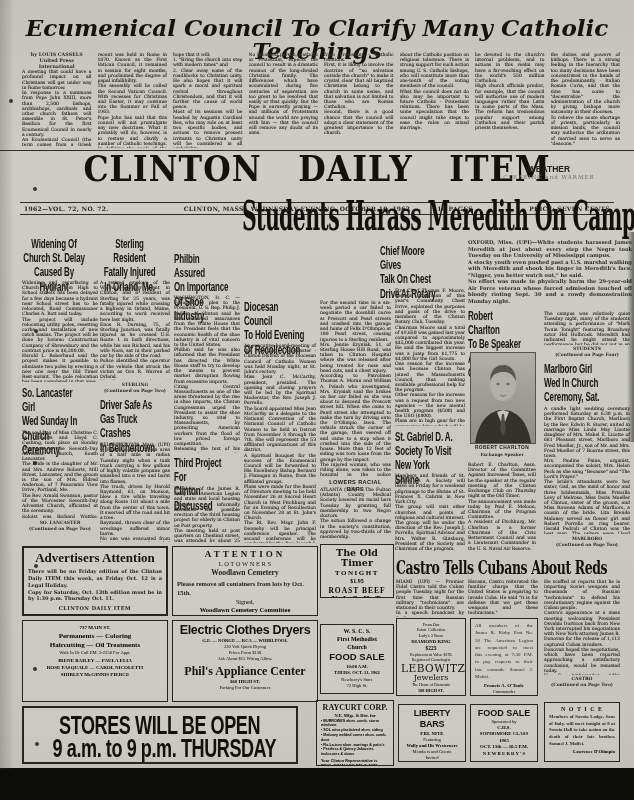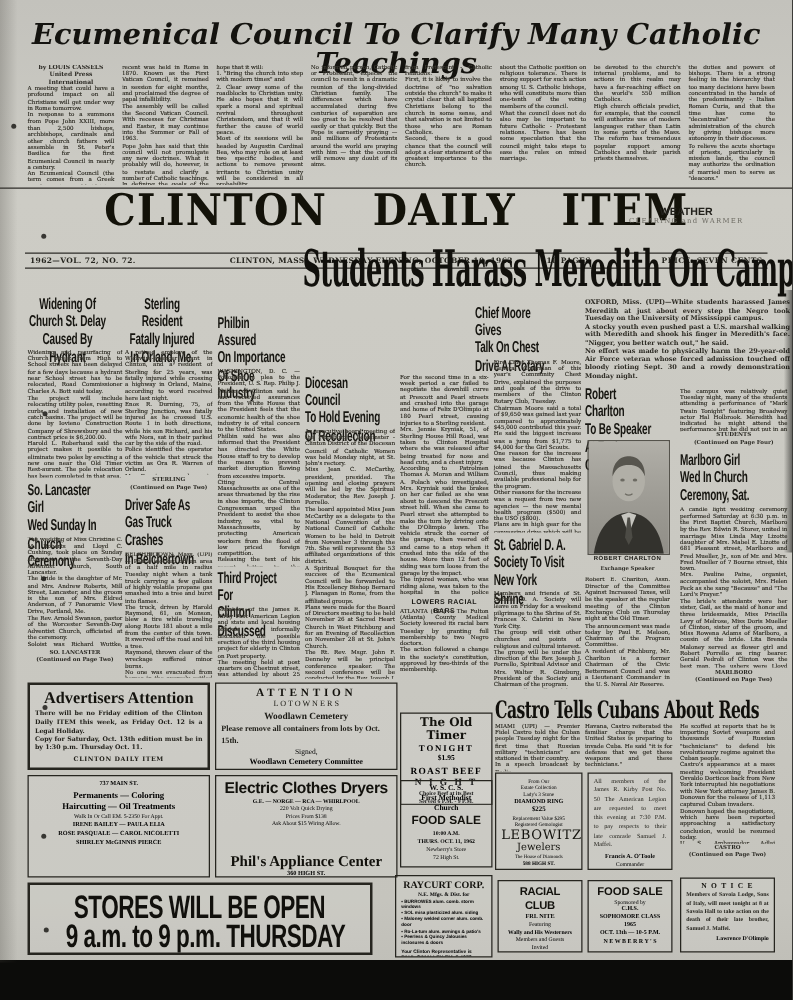--- a/index.html
+++ b/index.html
@@ -270,21 +270,21 @@
     <div style="font:700 6.5px/1.3 'Liberation Serif',serif;color:#22211b;margin-top:2px;">Please remove all containers from lots by Oct. 15th.</div>
     <div class="ctr" style="font:400 6px/1.2 'Liberation Serif',serif;margin-top:2px;">Signed,</div>
     <div class="ctr" style="font:700 6.5px/1.2 'Liberation Serif',serif;">Woodlawn  Cemetery  Committee</div>
   </div>
   <div class="box" style="left:22px;top:546px;width:146px;height:70px;border-width:2px;">
     <div class="ctr" style="font:700 13px/1.1 'Liberation Serif',serif;color:#14130e;">Advertisers  Attention</div>
     <div class="adserif-b" style="white-space:pre-line;margin-top:3px;text-align:justify;">There will be no Friday edition of the Clinton Daily ITEM this week, as Friday Oct. 12 is a Legal Holiday.
 Copy for Saturday, Oct. 13th edition must be in by 1:30 p.m. Thursday Oct. 11.</div>
     <div class="adserif-b ctr" style="margin-top:3px;letter-spacing:.5px;">CLINTON  DAILY  ITEM</div>
   </div>
-  <div class="box ctr" style="left:320px;top:570px;width:74px;height:74px;">
+  <div class="box ctr" style="left:320px;top:544px;width:74px;height:54px;">
     <div style="font:700 9.5px/1.1 'DejaVu Serif',serif;color:#14130e;">The Old Timer</div>
     <div style="font:700 7px/1.3 'Liberation Serif',serif;letter-spacing:1.5px;">TONIGHT</div>
     <div style="font:700 6px/1.3 'Liberation Serif',serif;">$1.95</div>
     <div style="font:700 7.5px/1.2 'Liberation Serif',serif;letter-spacing:1px;text-align:center;">ROAST  BEEF</div>
     <div style="font:700 7.5px/1.2 'Liberation Serif',serif;letter-spacing:2px;">N I G H T</div>
     <div style="font:700 4.6px/1.4 'Liberation Serif',serif;margin-top:2px;">Choice Beef at its Best</div>
     <div style="font:700 4.6px/1.4 'Liberation Serif',serif;">Served 6 P.M. - 9 P.M.</div>
 
   </div>
 
@@ -296,21 +296,21 @@
     <div style="font:700 5px/1.4 'Liberation Serif',serif;">IRENE  BAILEY  —  PAULA  ELIA</div>
     <div style="font:700 5px/1.4 'Liberation Serif',serif;">ROSE PASQUALE  —  CAROL NICOLETTI</div>
     <div style="font:700 5px/1.4 'Liberation Serif',serif;">SHIRLEY  McGINNIS  PIERCE</div>
   </div>
   <div class="box ctr" style="left:172px;top:620px;width:146px;height:82px;">
     <div style="font:700 12.5px/1.1 'Liberation Sans',sans-serif;color:#12110c;letter-spacing:-.3px;">Electric  Clothes  Dryers</div>
     <div style="font:700 4.6px/1.4 'Liberation Serif',serif;">G.E.  —  NORGE  —  RCA  —  WHIRLPOOL</div>
     <div style="font:400 4.6px/1.3 'Liberation Serif',serif;">220 Volt Quick Drying</div>
     <div style="font:400 4.6px/1.3 'Liberation Serif',serif;">Prices From $138</div>
     <div style="font:400 4.6px/1.3 'Liberation Serif',serif;">Ask About $15 Wiring Allow.</div>
-    <div style="font:700 12px/1.2 'Liberation Serif',serif;color:#12110c;margin-top:20px;">Phil's  Appliance  Center</div>
+    <div style="font:700 12px/1.2 'Liberation Serif',serif;color:#12110c;margin-top:2px;">Phil's  Appliance  Center</div>
     <div style="font:700 5px/1.4 'Liberation Serif',serif;">360  HIGH  ST.</div>
     <div style="font:400 4.6px/1.3 'Liberation Serif',serif;">Parking  For  Our  Customers</div>
   </div>
   <div class="box ctr" style="left:320px;top:624px;width:74px;height:70px;">
     <div style="font:700 6px/1.3 'Liberation Serif',serif;">W. S. C. S.</div>
     <div style="font:700 6px/1.3 'Liberation Serif',serif;">First  Methodist</div>
     <div style="font:700 6px/1.3 'Liberation Serif',serif;">Church</div>
     <div style="font:800 9.5px/1.3 'Liberation Sans',sans-serif;color:#12110c;">FOOD SALE</div>
     <div style="font:700 4.6px/1.4 'Liberation Serif',serif;">10:00  A.M.</div>
     <div style="font:700 4.6px/1.4 'Liberation Serif',serif;">THURS.  OCT.  11,  1962</div>
@@ -346,21 +346,21 @@
     <div class="ctr" style="font:700 4.4px/1.3 'Liberation Serif',serif;">N.E.  Mfgs.  &amp;  Dist.  for</div>
     <div style="font:700 3.7px/1.3 'Liberation Sans',sans-serif;"><span>• </span><span>BURROWES alum. comb. storm windows</span></div>
     <div style="font:700 3.7px/1.3 'Liberation Sans',sans-serif;"><span>• </span><span>SOL misa plasticized alum. siding</span></div>
     <div style="font:700 3.7px/1.3 'Liberation Sans',sans-serif;"><span>• </span><span>Maloney welded corner alum. comb. door</span></div>
     <div style="font:700 3.7px/1.3 'Liberation Sans',sans-serif;"><span>• </span><span>Ro-La-tum alum. awnings &amp; patio's</span></div>
     <div style="font:700 3.7px/1.3 'Liberation Sans',sans-serif;"><span>• </span><span>Peerless &amp; Quincy Jalousies inclosures &amp; doors</span></div>
     <div style="font:700 3.9px/1.3 'Liberation Sans',sans-serif;margin-top:1px;">Your Clinton Representative is</div>
     <div style="font:700 4.2px/1.2 'Liberation Sans',sans-serif;">PAUL O'MALLEY    EM. 5-4072</div>
   </div>
   <div class="box ctr" style="left:398px;top:704px;width:68px;height:58px;">
-    <div style="font:800 9px/1.2 'Liberation Sans',sans-serif;color:#12110c;letter-spacing:-.3px;">RACIAL  CLUB</div>
+    <div style="font:800 9px/1.2 'Liberation Sans',sans-serif;color:#12110c;letter-spacing:-.3px;">LIBERTY  BARS</div>
     <div style="font:700 5px/1.5 'Liberation Serif',serif;">FRI.  NITE</div>
     <div style="font:400 4.6px/1.3 'Liberation Serif',serif;">Featuring</div>
     <div style="font:700 4.6px/1.3 'Liberation Serif',serif;">Wally and His Westerners</div>
     <div style="font:400 4.6px/1.3 'Liberation Serif',serif;">Members  and  Guests</div>
     <div style="font:400 4.6px/1.3 'Liberation Serif',serif;">Invited</div>
 
   </div>
   <div class="box ctr" style="left:470px;top:704px;width:68px;height:58px;">
     <div style="font:800 9px/1.2 'Liberation Sans',sans-serif;color:#12110c;">FOOD  SALE</div>
     <div style="font:400 4.6px/1.35 'Liberation Serif',serif;">Sponsored  by</div>

